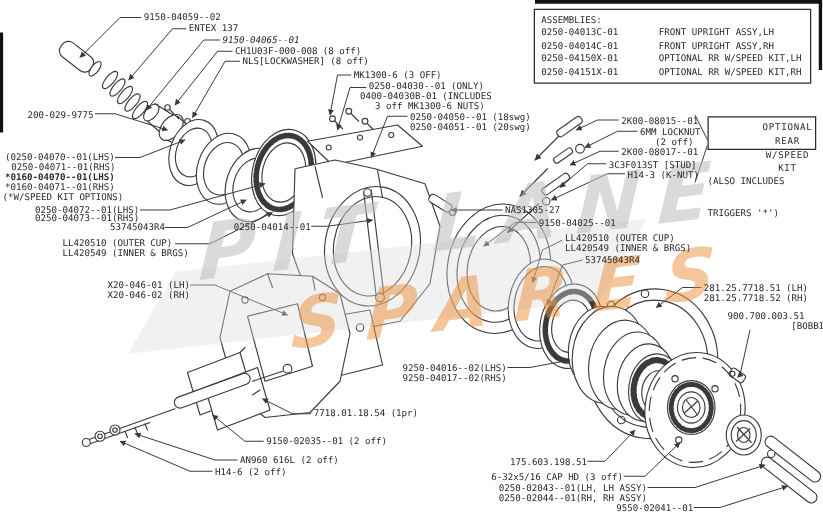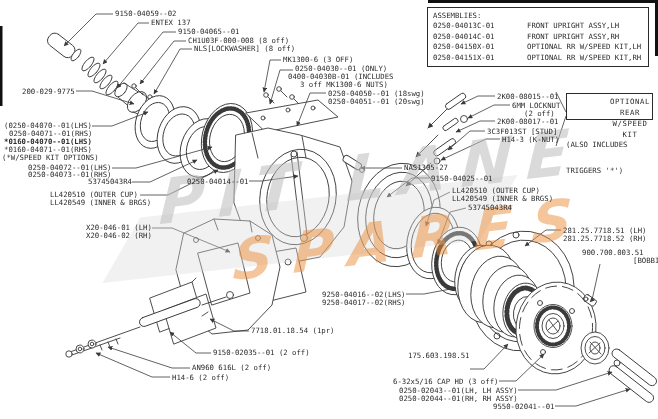--- a/index.html
+++ b/index.html
@@ -337,21 +337,21 @@
       <div>OPTIONAL REAR</div>
       <div>W/SPEED KIT</div>
     </div>
     <div class="kit-note">
       <div>(ALSO INCLUDES</div>
       <div>TRIGGERS '*')</div>
     </div>
 
   <div class="plabel" style="left: 115px; top: 10px;">9150-04059--02</div>
       <div class="plabel" style="left: 151px; top: 19px;">ENTEX 137</div>
-      <div class="plabel" style="left: 178px; top: 28px;">9150-04065--01</div>
+      <div class="plabel" style="left: 178px; top: 28px; font-style: italic;">9150-04065--01</div>
       <div class="plabel" style="left: 188px; top: 37px;">CH1U03F-000-008 (8 off)</div>
       <div class="plabel" style="left: 194px; top: 45px;">NLS[LOCKWASHER] (8 off)</div>
       <div class="plabel" style="left: 283px; top: 56px;">MK1300-6 (3 OFF)</div>
       <div class="plabel" style="left: 295px; top: 65px;">0250-04030--01 (ONLY)</div>
       <div class="plabel" style="left: 288px; top: 73px;">0400-04030B-01 (INCLUDES</div>
       <div class="plabel" style="left: 300px; top: 81px;">3 off MK1300-6 NUTS)</div>
       <div class="plabel" style="left: 328px; top: 90px;">0250-04050--01 (18swg)</div>
       <div class="plabel" style="left: 328px; top: 98px;">0250-04051--01 (20swg)</div>
       <div class="plabel" style="left: 22px; top: 88px;">200-029-9775</div>
       <div class="plabel" style="left: 4px; top: 122px;">(0250-04070--01(LHS)</div>
@@ -381,19 +381,19 @@
       <div class="plabel" style="left: 322px; top: 291px;">9250-04016--02(LHS)</div>
       <div class="plabel" style="left: 322px; top: 299px;">9250-04017--02(RHS)</div>
       <div class="plabel" style="left: 563px; top: 227px;">281.25.7718.51 (LH)</div>
       <div class="plabel" style="left: 563px; top: 235px;">281.25.7718.52 (RH)</div>
       <div class="plabel" style="left: 582px; top: 249px;">900.700.003.51</div>
       <div class="plabel" style="left: 585px; top: 257px; margin-left: 48px;">[BOBBIN 'KIT']</div>
       <div class="plabel" style="left: 251px; top: 327px;">7718.01.18.54 (1pr)</div>
       <div class="plabel" style="left: 213px; top: 349px;">9150-02035--01 (2 off)</div>
       <div class="plabel" style="left: 192px; top: 364px;">AN960 616L (2 off)</div>
       <div class="plabel" style="left: 172px; top: 374px;">H14-6 (2 off)</div>
-      <div class="plabel" style="left: 408px; top: 352px;">175.603.198.51</div>
+      <div class="plabel" style="left: 408px; top: 366px;">175.603.198.51</div>
       <div class="plabel" style="left: 393px; top: 378px;">6-32x5/16 CAP HD (3 off)</div>
       <div class="plabel" style="left: 399px; top: 387px;">0250-02043--01(LH, LH ASSY)</div>
       <div class="plabel" style="left: 399px; top: 395px;">0250-02044--01(RH, RH ASSY)</div>
       <div class="plabel" style="left: 493px; top: 403px;">9550-02041--01</div>
     </div>
 </div>
 
 </body></html>

